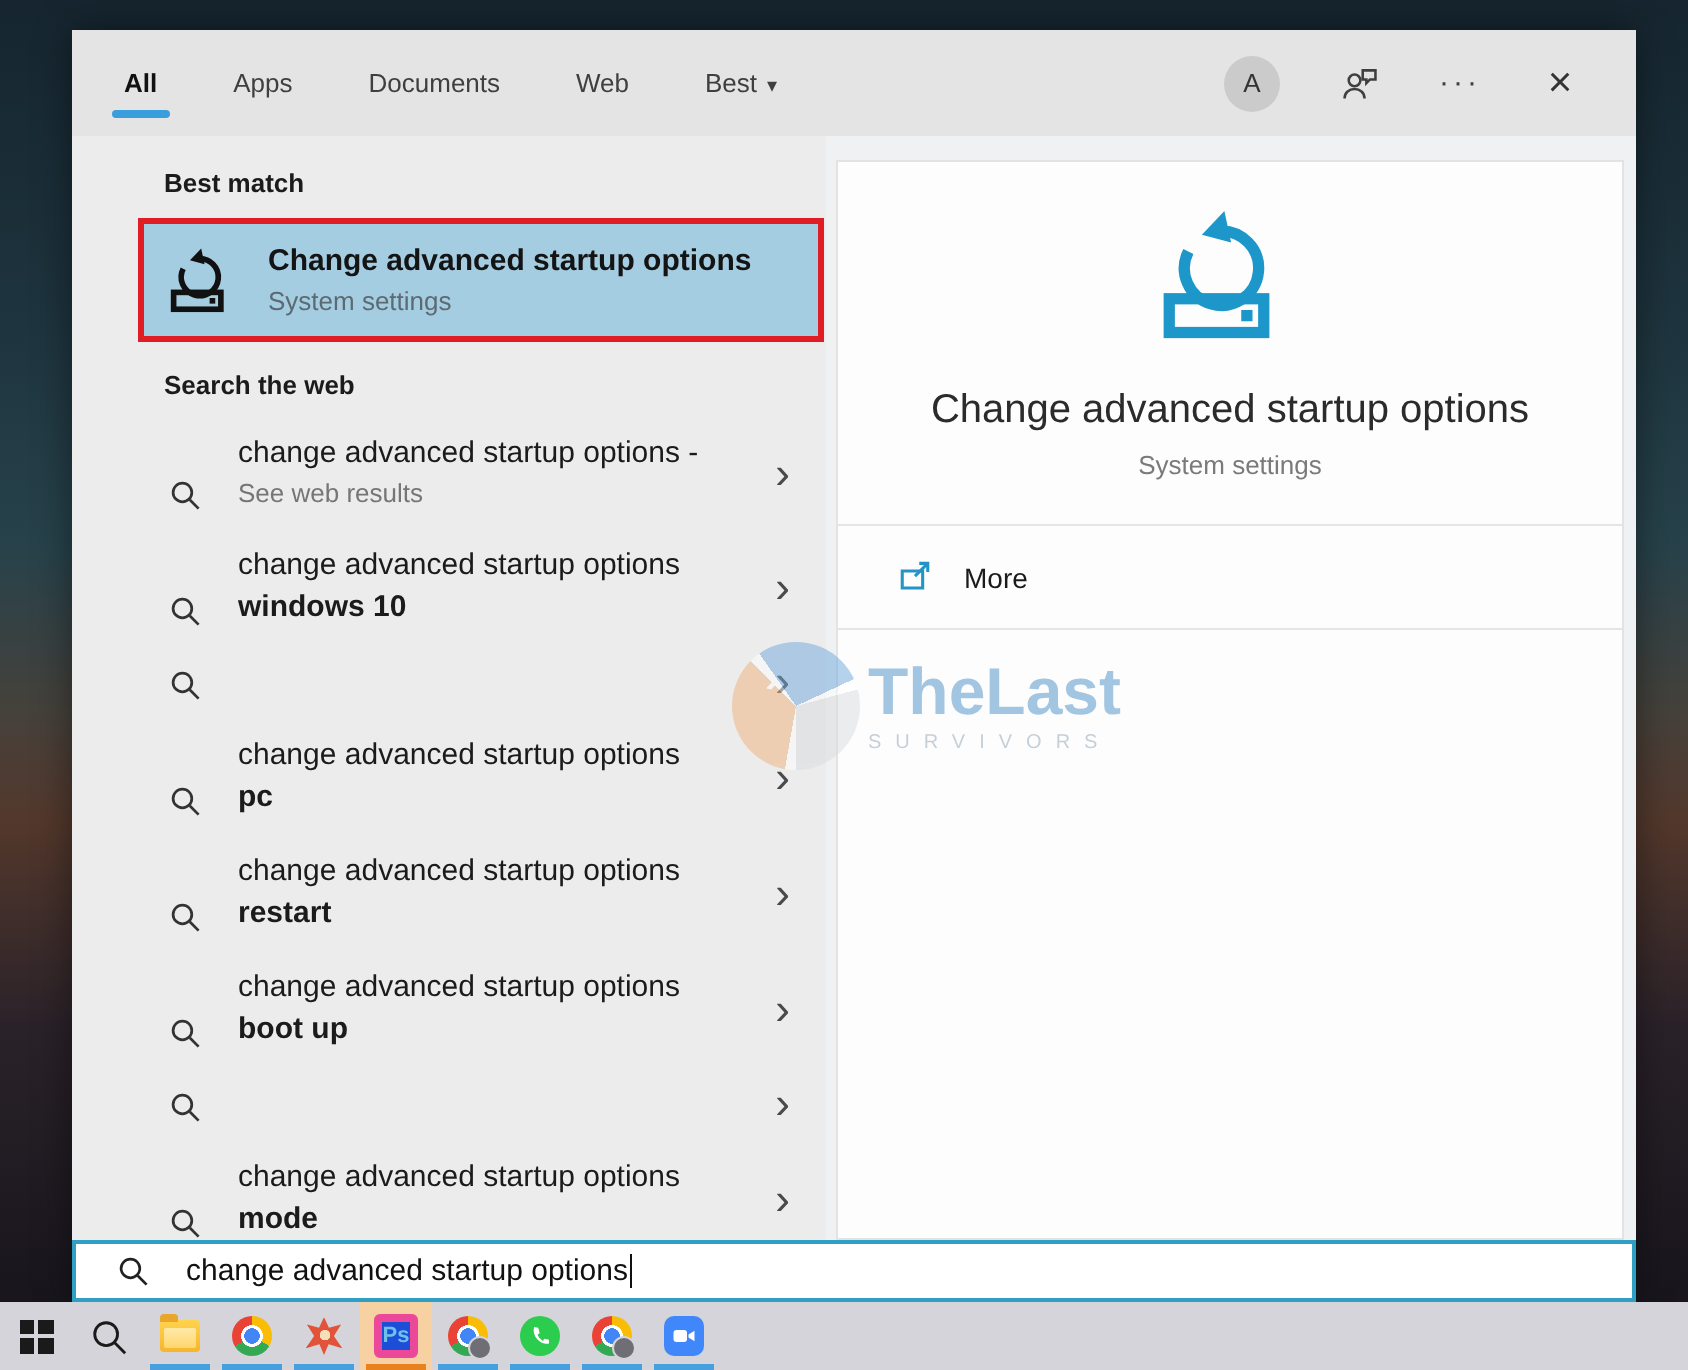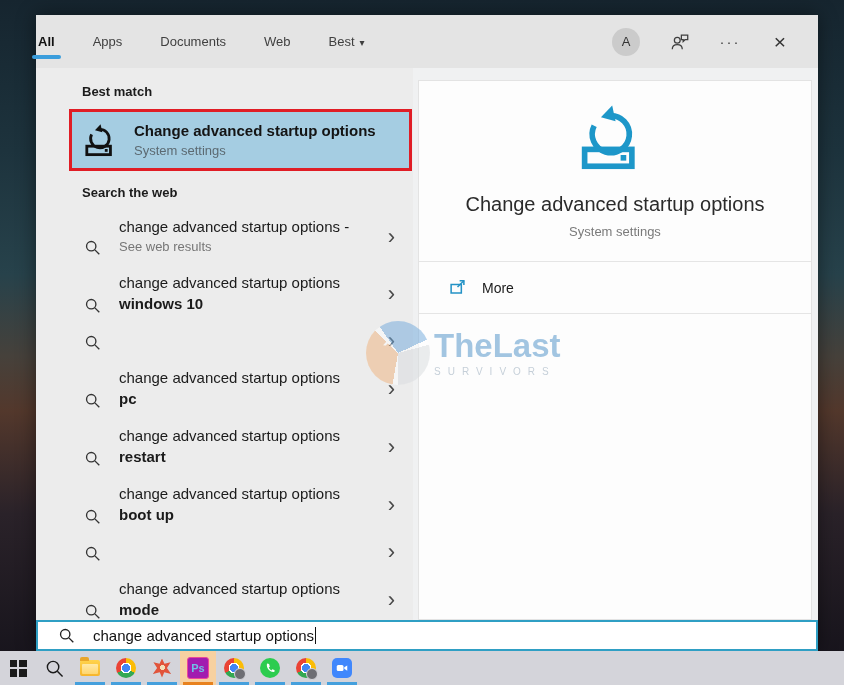--- a/index.html
+++ b/index.html
@@ -11,21 +11,21 @@
     background:linear-gradient(180deg,#16252f 0%, #1d333d 22%, #27424b 40%,
       #46413b 52%, #53382c 60%, #2a2229 75%, #14121a 100%); }
 
   
   .window { position:absolute; left:36px; top:15px; width:782px; height:636px;
     background:#ececec; box-shadow:0 0 18px rgba(0,0,0,.45); }
 
   
   .header { position:absolute; left:0; top:0; right:0; height:53px;
     background:#e4e4e4; display:flex; align-items:center; }
-  .tabs { display:flex; align-items:flex-end; gap:34px; }
+  .tabs { display:flex; align-items:flex-end; margin-left:24px; gap:34px; }
   .tab { font-size:13px; color:#3f3f3f; cursor:default; position:relative;
     padding:18px 2px; }
   .tab.active { font-weight:bold; color:#111; }
   .tab.active::after { content:""; position:absolute; left:-4px; right:-4px;
     bottom:8px; height:4px; border-radius:2px; background:#3a9ddc; }
   .tab .caret { font-size:10px; color:#3f3f3f; margin-left:5px; }
   .header-right { margin-left:auto; display:flex; align-items:center;
     gap:30px; margin-right:28px; }
   .avatar { width:28px; height:28px; border-radius:50%; background:#cbcbcb;
     color:#333; font-size:13px; display:flex; align-items:center;
@@ -128,21 +128,21 @@
   .chrome { width:20px; height:20px; border-radius:50%;
     background:radial-gradient(circle at 50% 50%, #4285f4 0 27%, #ffffff 28% 38%, rgba(0,0,0,0) 39%),
       conic-gradient(from -120deg, #ea4335 0 120deg, #fbbc05 120deg 240deg, #34a853 240deg 360deg);
     position:relative; }
   .badge::after { content:""; position:absolute; right:-2px; bottom:-2px;
     width:10px; height:10px; border-radius:50%; background:#6e6e74;
     border:1.5px solid #d4d4da; }
   .redapp { width:19px; height:19px;
     background:radial-gradient(circle at 50% 45%, #f3e0b9 0 18%, #e2543a 19% 60%, #b03322 100%);
     clip-path:polygon(50% 0,63% 28%,95% 20%,76% 50%,98% 82%,62% 72%,50% 100%,38% 72%,2% 82%,24% 50%,5% 20%,37% 28%); }
-  .ps { width:22px; height:22px; background:#a21caf; border:1px solid #ec4899;
+  .ps { width:22px; height:22px; background:#1d4ed8; border:4px solid #ec4899;
     border-radius:3px; color:#6fc1e8; font-size:11px; font-weight:bold;
     display:flex; align-items:center; justify-content:center; }
   .whatsapp { width:20px; height:20px; border-radius:50%; background:#2ccc4f;
     display:flex; align-items:center; justify-content:center; }
   .whatsapp svg { width:12px; height:12px; }
   .zoomapp { width:20px; height:20px; border-radius:5px; background:#4087fc;
     display:flex; align-items:center; justify-content:center; }
   .zoomapp svg { width:12px; height:12px; }
 </style>
 </head>

